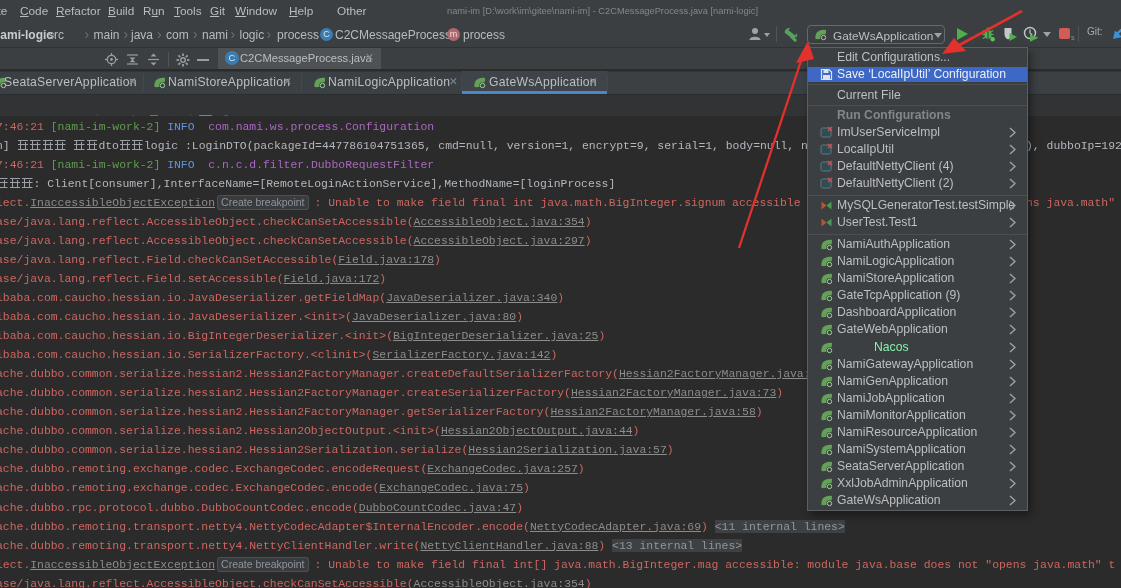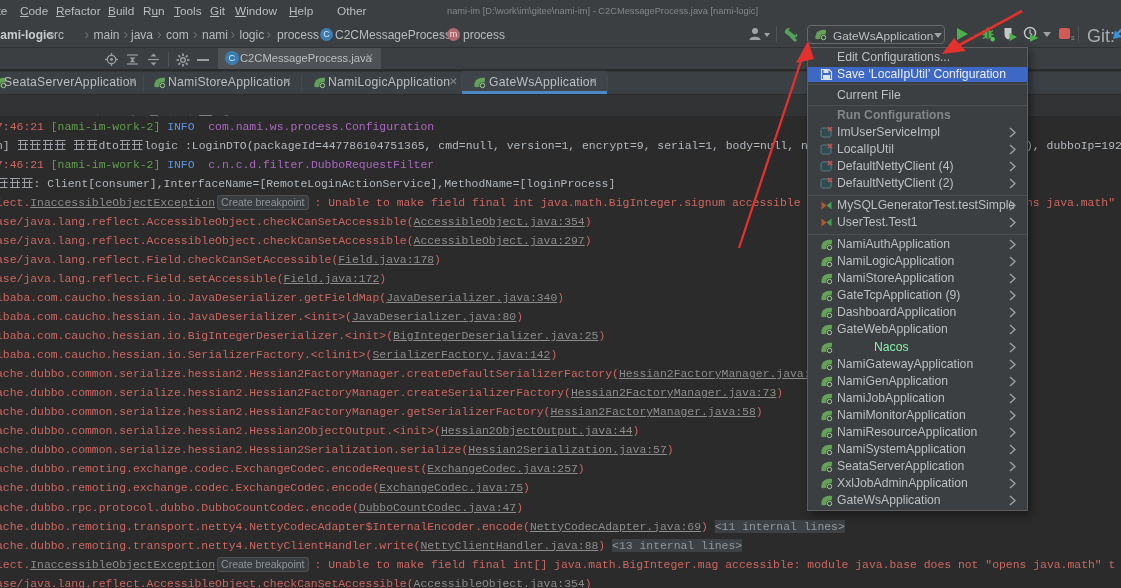--- a/index.html
+++ b/index.html
@@ -128,21 +128,21 @@
     <line x1="7" y1="7.5" x2="9.2" y2="8.6" stroke="#c3c7ca" stroke-width="1.2"></line>
     <polygon points="7,8.5 15.5,11.8 7,15.8" fill="#4db04d"></polygon>
   </svg>
   <svg class="abs" style="left:303px;top:10px;" width="9" height="6">
         <polygon points="0,0 8,0 4,5" fill="#9da1a4"></polygon>
       </svg>
 
   <div class="abs" style="left:319px;top:6px;width:11px;height:11px;border-radius:2px;background:#d05c55;"></div>
   <span class="abs" style="left:331px;top:11px;font-size:7.5px;color:#8a8d90;">s</span>
   <div class="abs" style="left:338px;top:4px;width:1px;height:16px;background:#515456;"></div>
-  <span class="abs" style="left:347px;top:4px;font-size:18px;color:#a8abad;">Git:</span>
+  <span class="abs" style="left:347px;top:4px;font-size:10px;color:#a8abad;">Git:</span>
 
   <svg class="abs" style="left:372px;top:4px;" width="14" height="15" viewBox="0 0 14 15">
     <path d="M12 1 L4 9" stroke="#3b92d6" stroke-width="2.4" fill="none"></path>
     <polygon points="1,13 3,4.5 10,11" fill="#3b92d6"></polygon>
   </svg>
 </div>
 
 <div id="row3" class="abs"></div>
 <div class="abs" id="row3icons" style="top:48px;left:0;width:220px;height:23px;">
   <svg class="abs" style="left:105px;top:5px;" width="13" height="13" viewBox="0 0 13 13">

